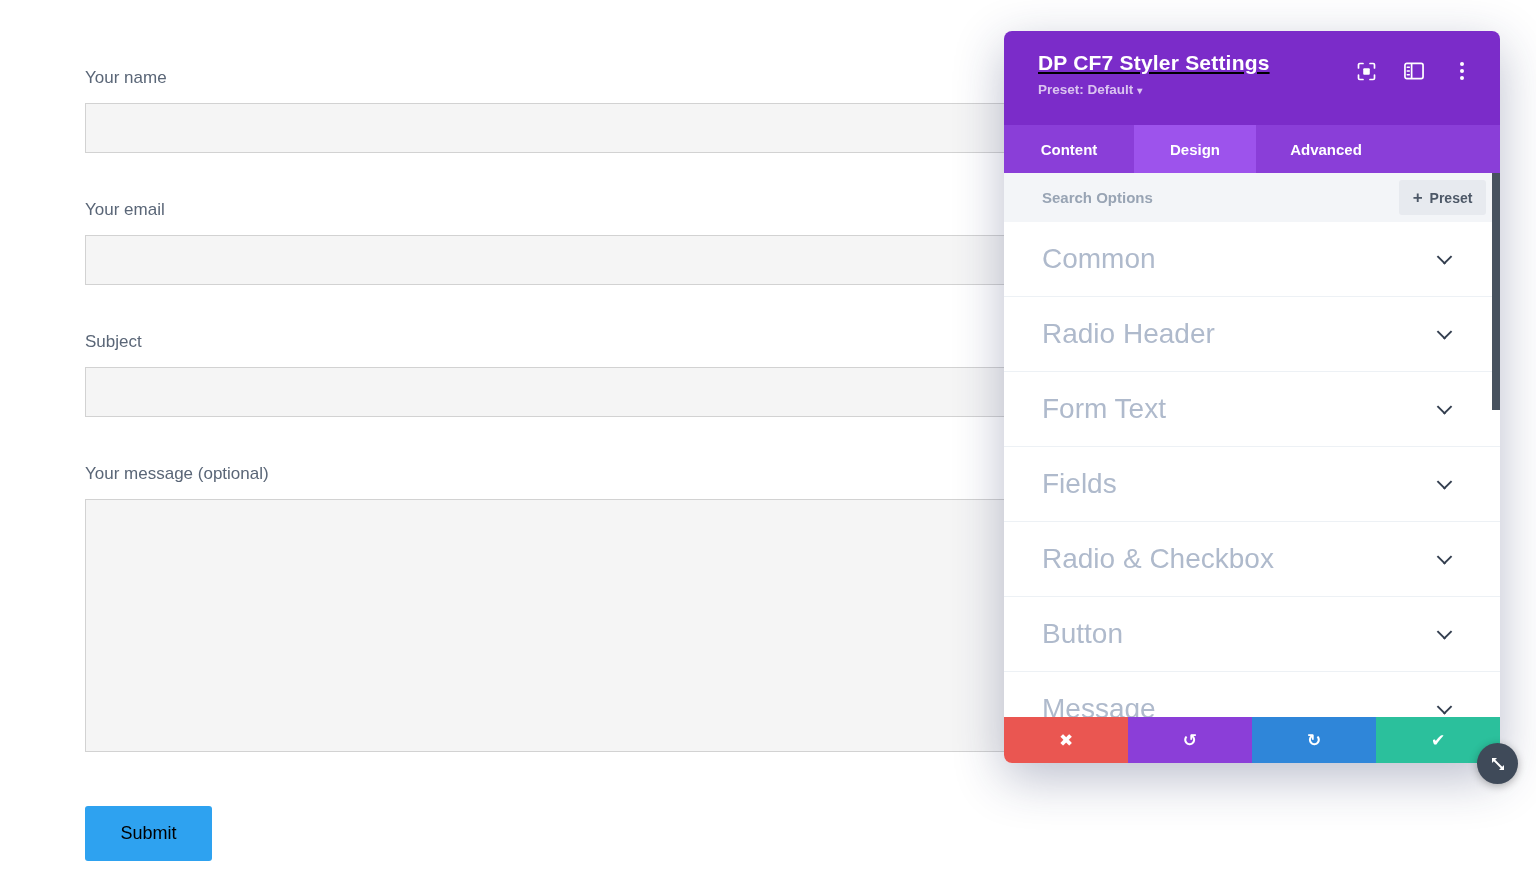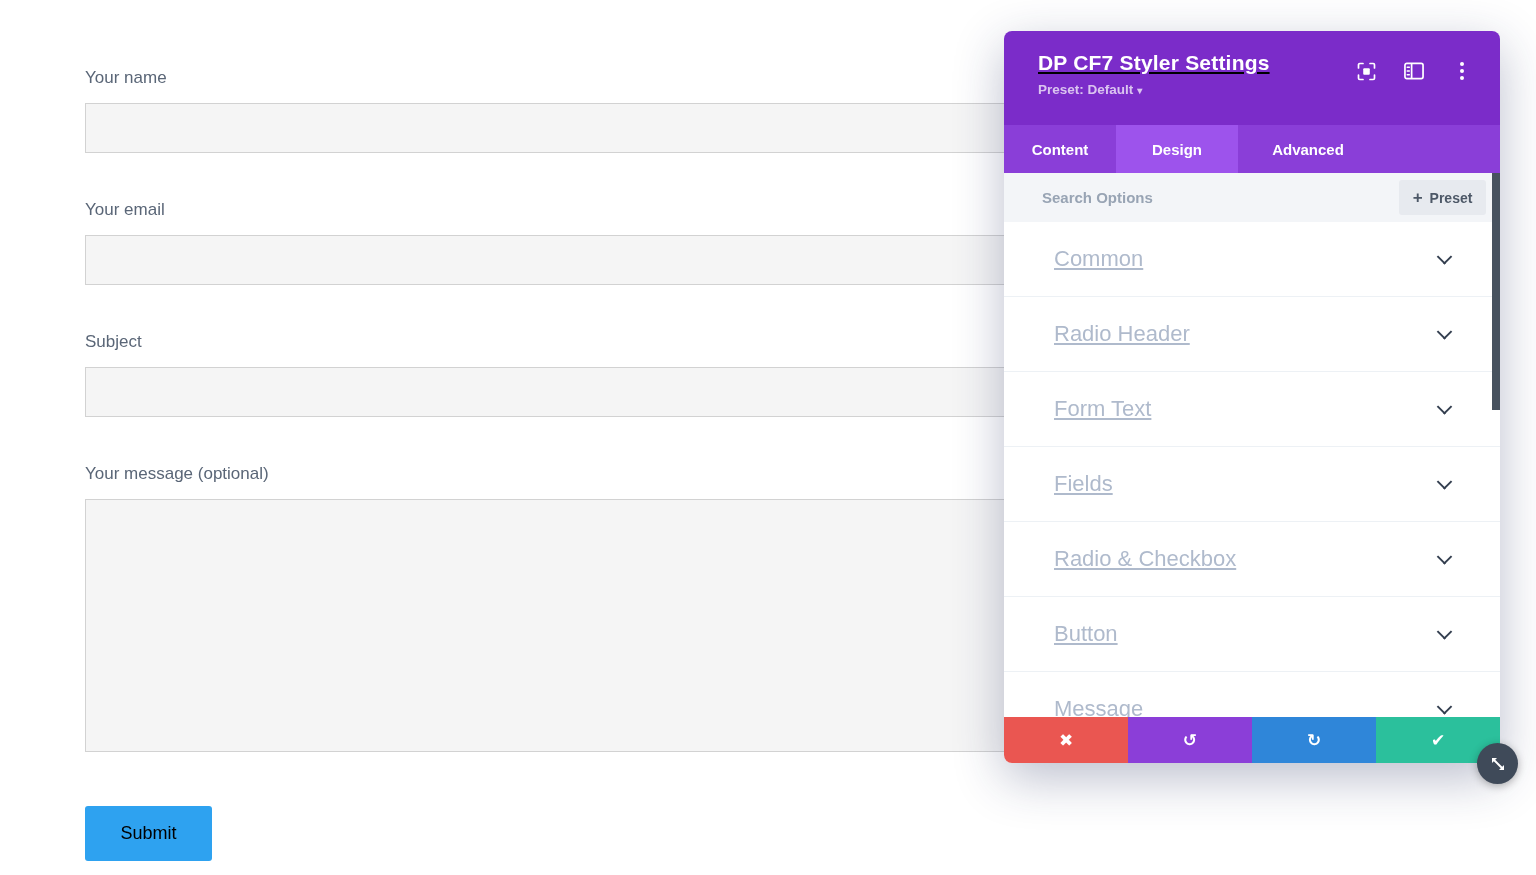--- a/index.html
+++ b/index.html
@@ -34,43 +34,43 @@
   .panel-preset { margin-top:7px; color:rgba(255,255,255,0.72); font-size:13.5px; font-weight:bold; cursor:pointer; display:inline-block; }
   .preset-caret { font-size:10px; margin-left:4px; }
   .header-icons { position:absolute; right:28px; top:30px; display:flex; align-items:center; gap:28px; }
   .hicon { width:20px; height:20px; display:flex; align-items:center; justify-content:center; cursor:pointer; }
   .kebab { display:flex; flex-direction:column; gap:3px; }
   .kebab span { width:4px; height:4px; border-radius:50%; background:#fff; display:block; }
 
   .panel-tabs { display:flex; height:48px; background:#8a3ed8; }
   .tab { display:flex; align-items:center; justify-content:center;
          color:#ffffff; font-size:15px; font-weight:bold; cursor:pointer; }
-  .tab:nth-child(1){ width:112px; }
+  .tab:nth-child(1){ width:130px; }
   .tab:nth-child(2){ width:122px; }
   .tab:nth-child(3){ width:140px; }
   .tab.active { background:#9d53ec; }
 
   .search-row { position:relative; height:49px; background:#f3f5f8; }
   .search-input { position:absolute; left:38px; top:0; height:100%; width:330px;
                   border:none; outline:none; background:transparent;
                   font-size:15px; font-weight:600; color:#6b7688;
                   font-family:"Liberation Sans", sans-serif; }
   .search-input::placeholder { color:#98a4b4; opacity:1; }
   .filter-btn { position:absolute; right:14px; top:7px; height:35px; width:87px;
                 background:#e7eaef; border:none; border-radius:3px; cursor:pointer;
                 color:#4d5867; font-size:14px; font-weight:bold;
                 display:flex; align-items:center; justify-content:center; gap:7px;
                 font-family:"Liberation Sans", sans-serif; }
   .filter-plus { font-size:17px; font-weight:bold; line-height:1; }
 
   .accordion { position:relative; }
   .acc-row { position:relative; height:75px; border-bottom:1px solid #edf1f5;
              cursor:pointer; background:#fff; }
-  .acc-title { position:absolute; left:50px; top:50%; transform:translateY(-50%);
-               font-size:22px; color:#afbacc;text-decoration:underline; }
+  .acc-title { position:absolute; left:38px; top:50%; transform:translateY(-50%);
+               font-size:28px; color:#afbacc; }
   .chevron { position:absolute; right:50px; top:50%; width:11px; height:11px;
              border-right:2px solid #333e4f; border-bottom:2px solid #333e4f;
              transform:translateY(-70%) rotate(45deg); }
 
   .action-bar { position:absolute; left:0; bottom:0; width:496px; height:46px;
                 display:flex; z-index:5; }
   .action-btn { width:124px; height:46px; border:none; cursor:pointer;
                 color:#ffffff; font-size:17px; font-weight:bold;
                 display:flex; align-items:center; justify-content:center;
                 font-family:"DejaVu Sans", sans-serif; }

